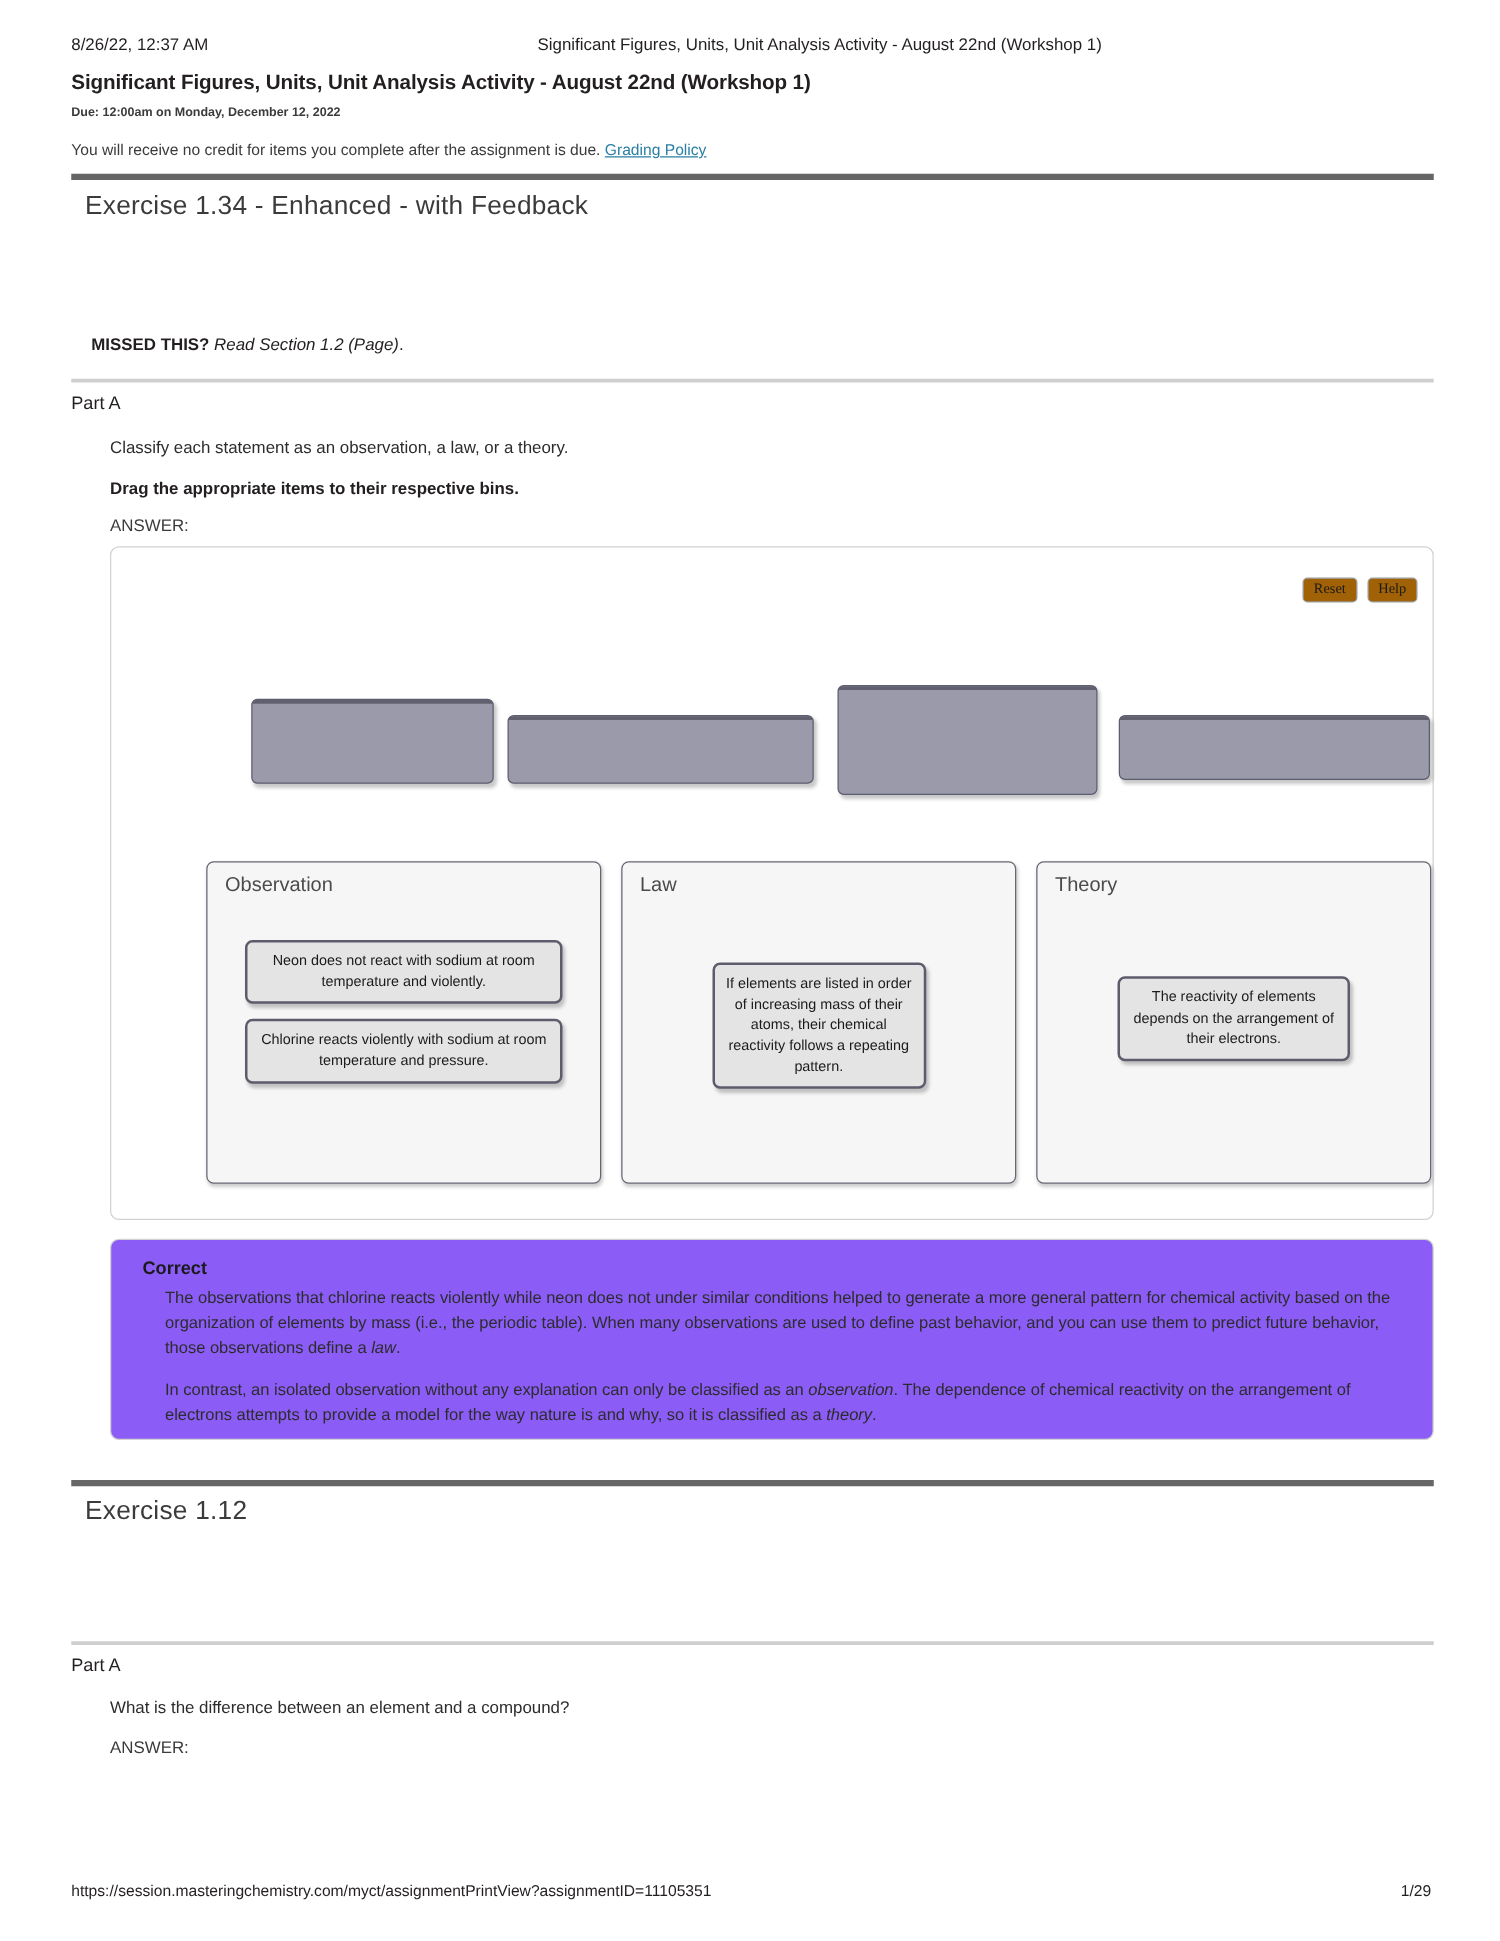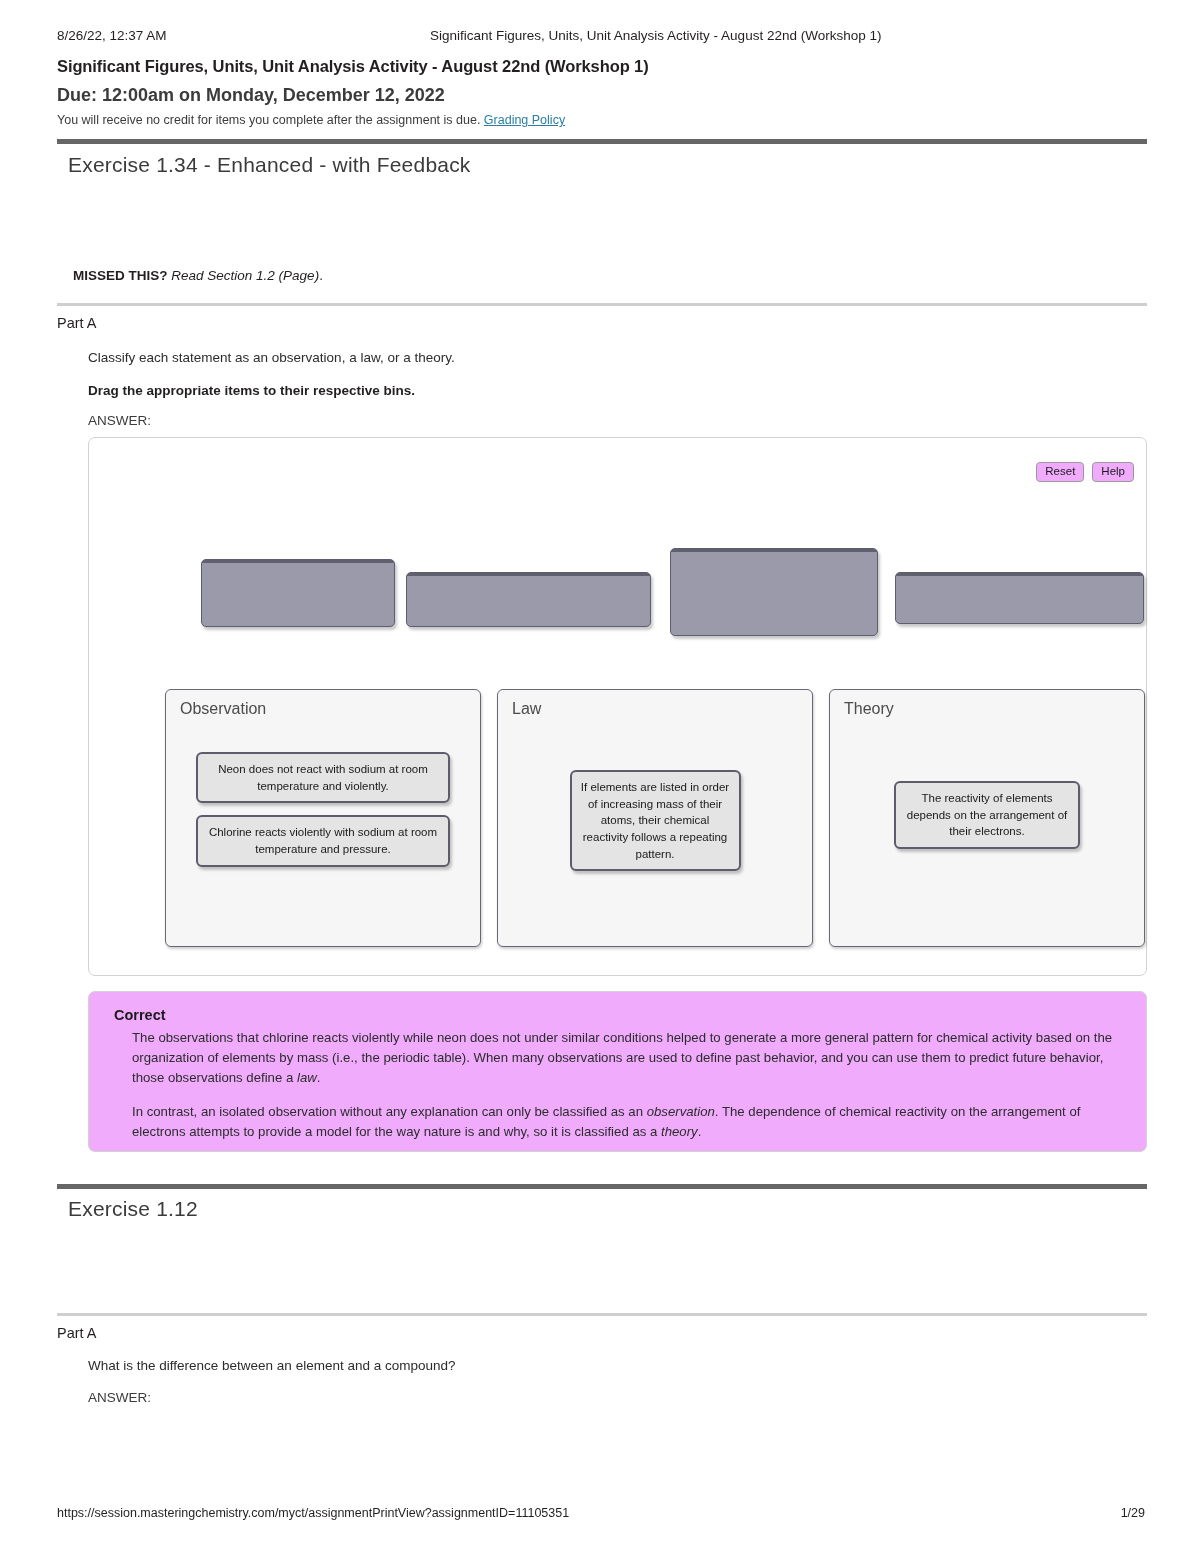--- a/index.html
+++ b/index.html
@@ -27,21 +27,21 @@
   .print-header .ph-date { position: absolute; left: 0; top: 0; white-space: nowrap; }
   .print-header .ph-title { position: absolute; left: 373px; top: 0; white-space: nowrap; }
 
   .assign-title {
     position: absolute; top: 57px; left: 0;
     font-size: 16.5px; font-weight: bold; letter-spacing: -0.1px;
     white-space: nowrap;
   }
   .assign-due {
     position: absolute; top: 85px; left: 0;
-    font-size: 18px; font-weight: bold; color: #3b3b3b;
+    font-size: 10px; font-weight: bold; color: #3b3b3b;
     white-space: nowrap;
   }
   .assign-note {
     position: absolute; top: 113px; left: 0;
     font-size: 12.5px; color: #3b3b3b; white-space: nowrap;
   }
   .assign-note .link { color: #2a7fa5; text-decoration: underline; }
 
   
   .rule-dark {
@@ -89,23 +89,23 @@
     position: absolute; left: 31px; top: 437px;
     width: 1059px; height: 539px;
     border: 1px solid #d2d2d2; border-radius: 7px;
     background: #ffffff;
   }
   .dd-toolbar {
     position: absolute; right: 12px; top: 24px;
     display: flex; gap: 8px;
   }
   .dd-btn {
-    font-family: Liberation Sans, sans-serif;
+    font-family: Liberation Serif, serif;
     font-size: 11.5px; color: #1b1b1b;
-    background: #f0abfc;
+    background: #a16207;
     border: 1px solid #9a9a9a;
     border-radius: 4px;
     padding: 2px 8px 3px;
     line-height: 1.1;
     cursor: pointer;
   }
 
   
   .tile {
     position: absolute;
@@ -146,21 +146,21 @@
     text-align: center;
     line-height: 1.45;
     padding: 7px 9px;
   }
 
   
   .feedback {
     position: absolute; left: 31px; top: 991px;
     width: 1059px; height: 161px;
     border: 1px solid #d2d2d2; border-radius: 7px;
-    background: #f0abfc;
+    background: #8b5cf6;
   }
   .fb-head {
     position: absolute; left: 25px; top: 15px;
     font-size: 14.5px; font-weight: bold; color: #1a1a1a;
   }
   .fb-p {
     position: absolute; left: 43px; width: 997px;
     font-size: 13.2px; color: #2c2c2c; line-height: 1.50;
   }
   .fb-p i { font-style: italic; }

